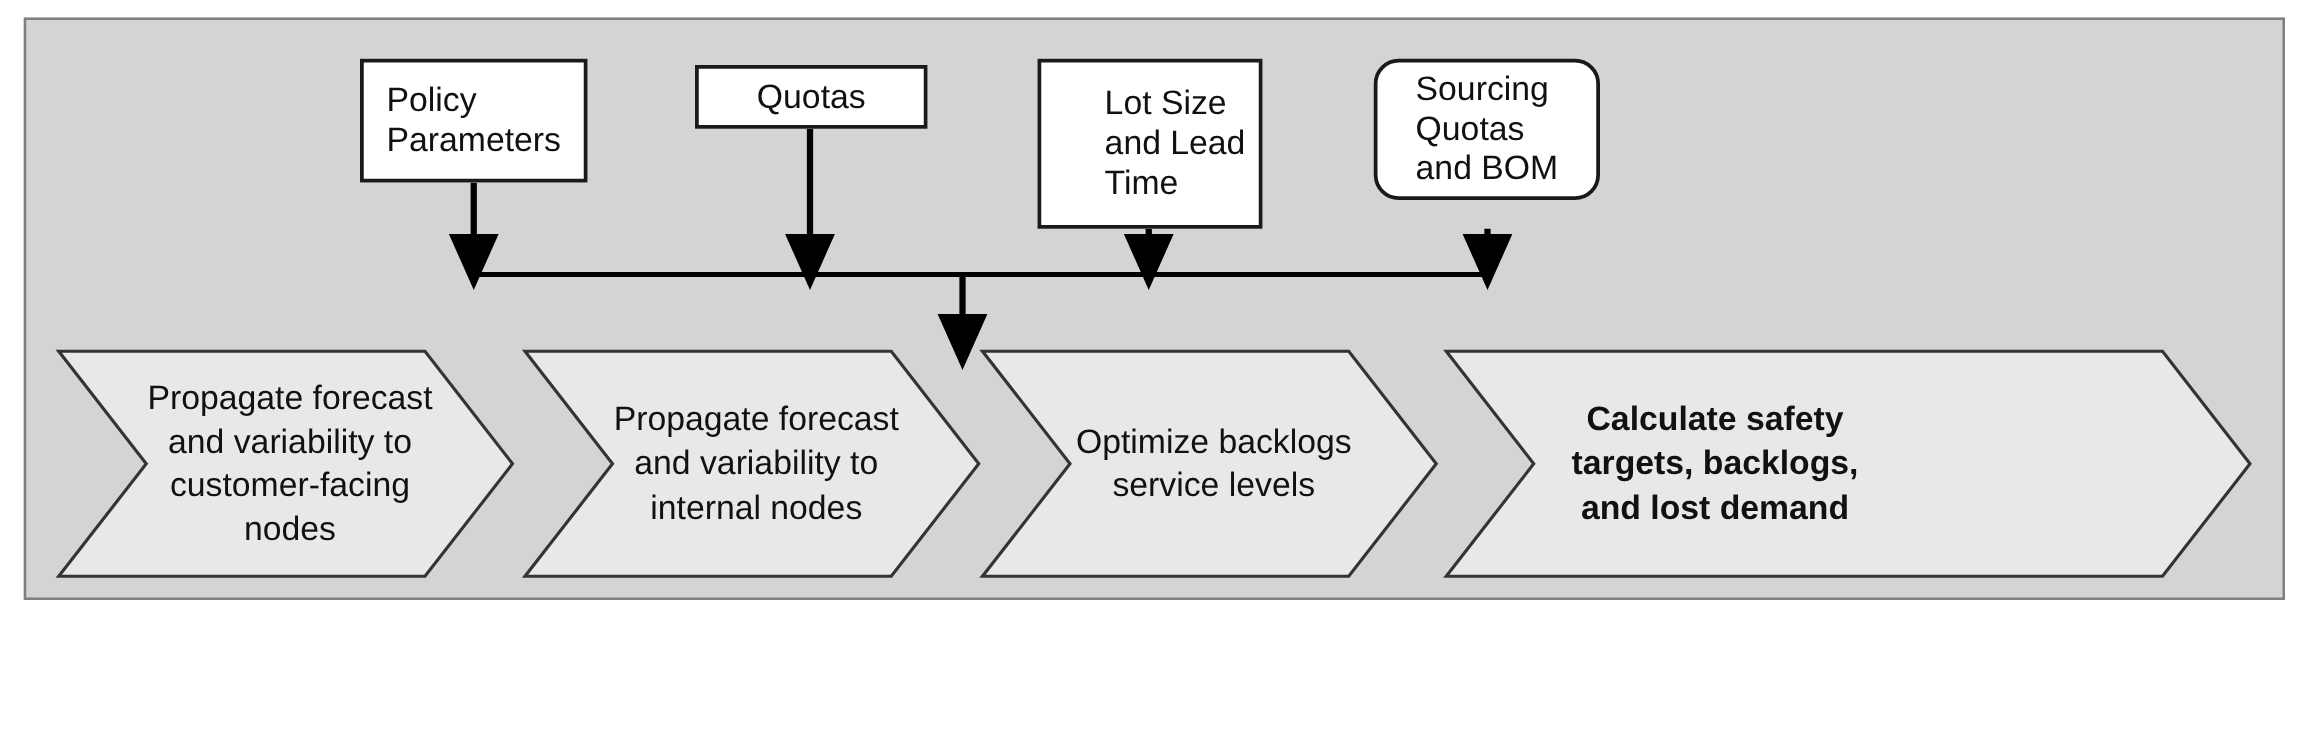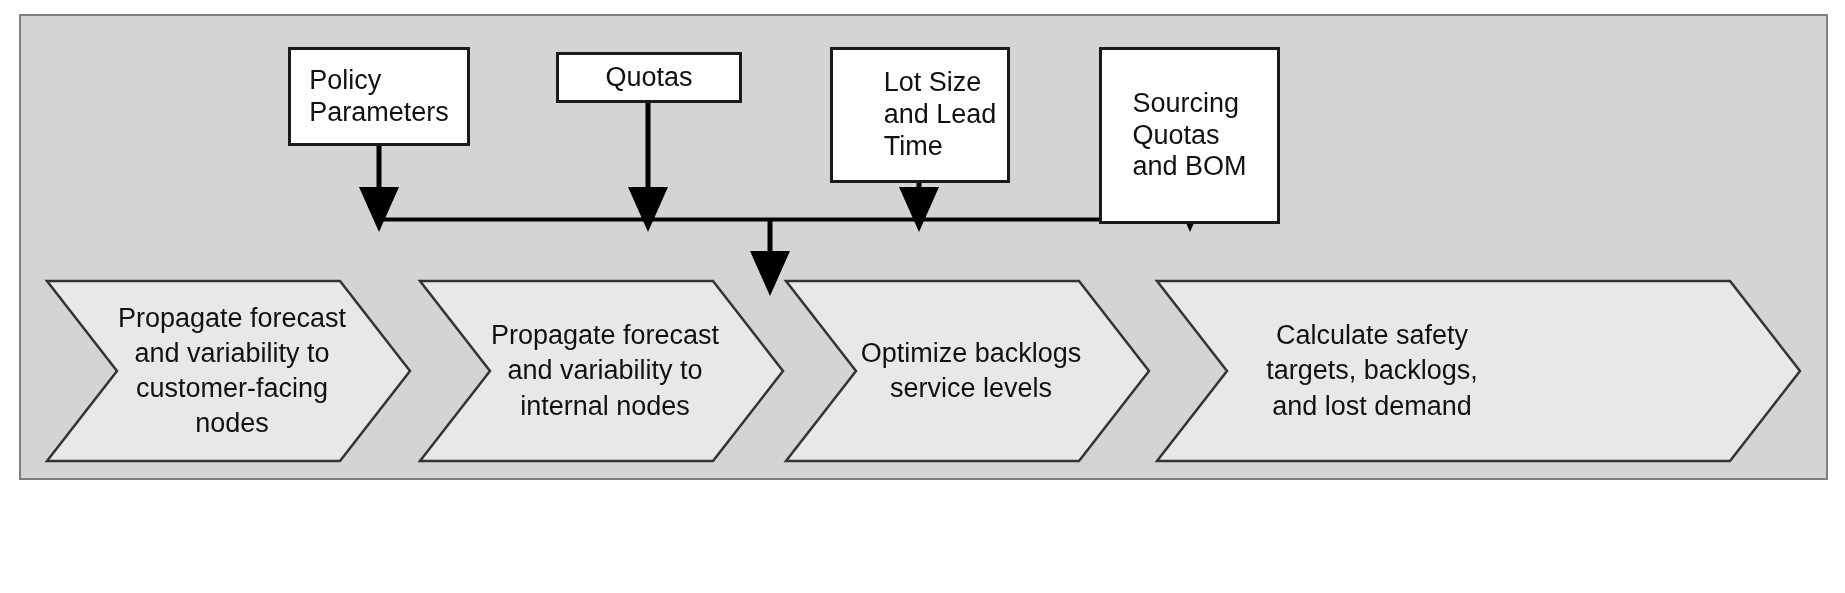--- a/index.html
+++ b/index.html
@@ -88,33 +88,33 @@
 
   <div class="topbox" style="left:288px;top:47px;width:182px;height:99px;">Policy
 Parameters</div>
 
   <div class="topbox" style="left:556px;top:52px;width:186px;height:51px;">Quotas</div>
 
   <div class="topbox" style="left:830px;top:47px;width:180px;height:136px;padding-left:40px;">Lot Size
 and Lead
 Time</div>
 
-  <div class="topbox" style="left:1099px;top:47px;width:181px;height:177px;">Sourcing
+  <div class="topbox" style="left:1099px;top:47px;width:181px;height:113px;border-radius:20px;">Sourcing
 Quotas
 and BOM</div>
 
   <div class="chev-label" style="left:117px;top:281px;width:230px;height:180px;">Propagate forecast
 and variability to
 customer-facing
 nodes</div>
 
   <div class="chev-label" style="left:490px;top:281px;width:230px;height:180px;">Propagate forecast
 and variability to
 internal nodes</div>
 
   <div class="chev-label" style="left:856px;top:281px;width:230px;height:180px;">Optimize backlogs
 service levels</div>
 
-  <div class="chev-label" style="left:1227px;top:281px;width:290px;height:180px;">Calculate safety
+  <div class="chev-label" style="left:1227px;top:281px;width:290px;height:180px;font-weight:bold;">Calculate safety
 targets, backlogs,
 and lost demand</div>
 
 </div>
 
 </body></html>

